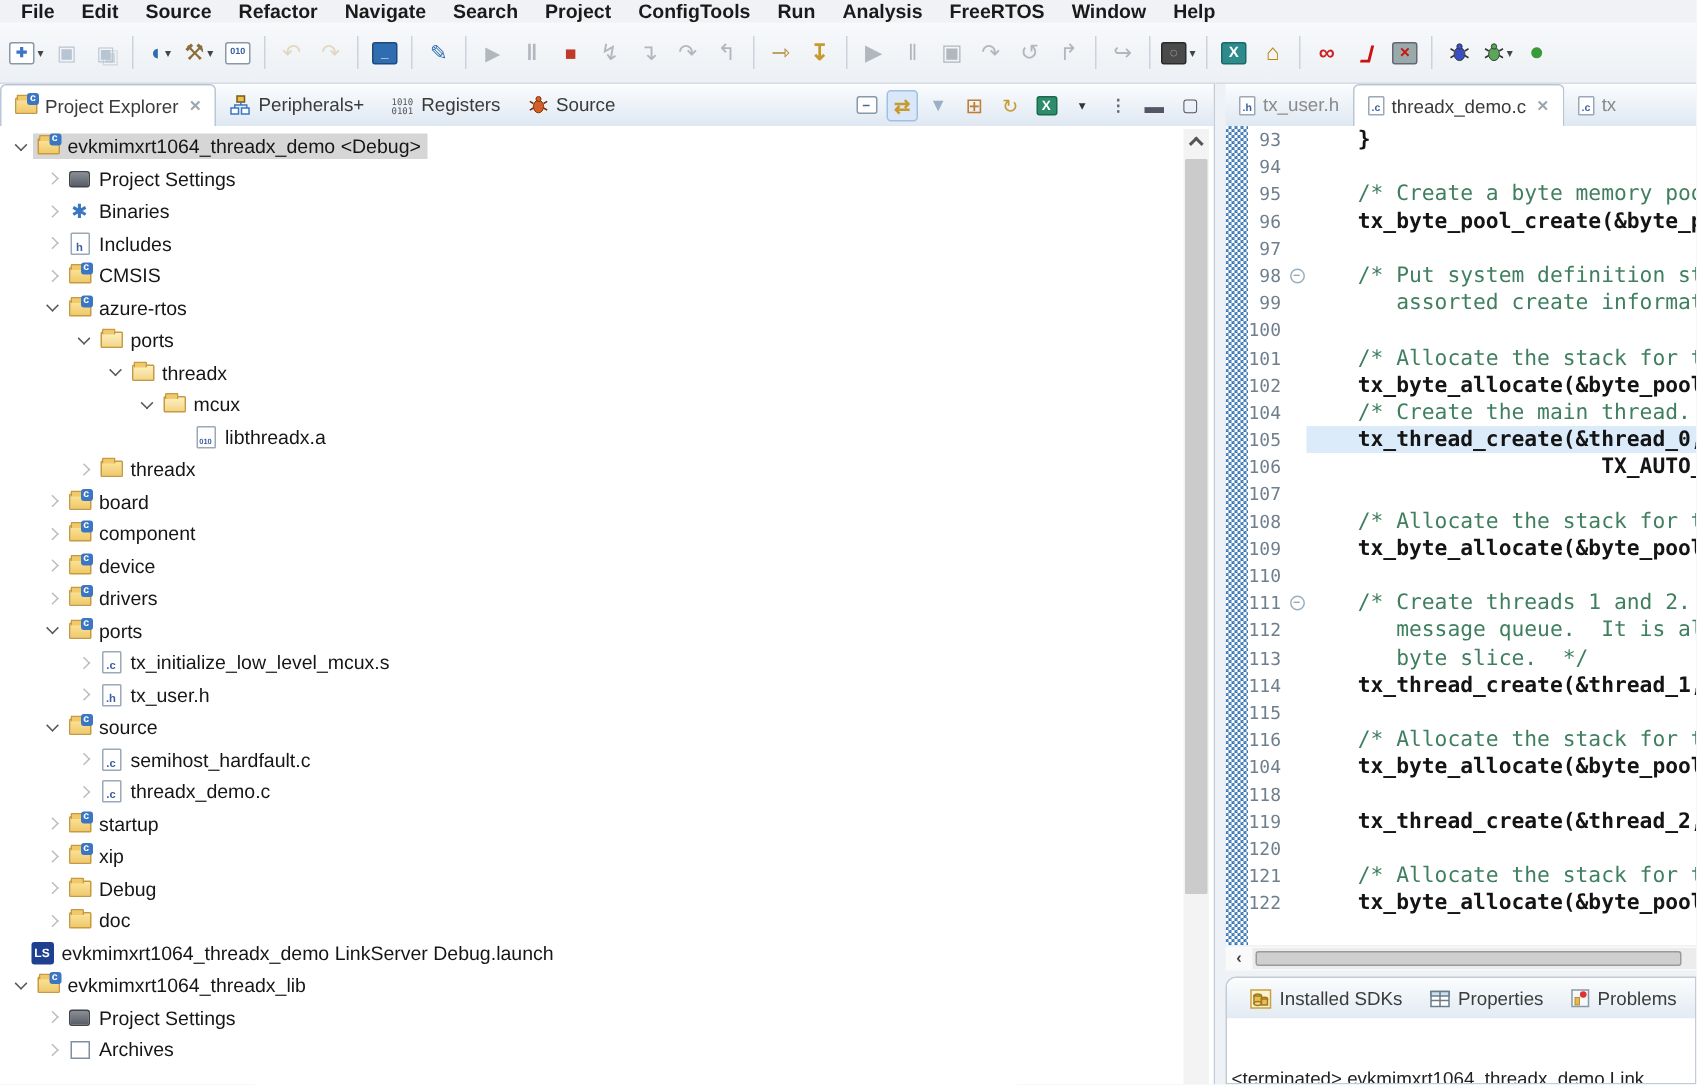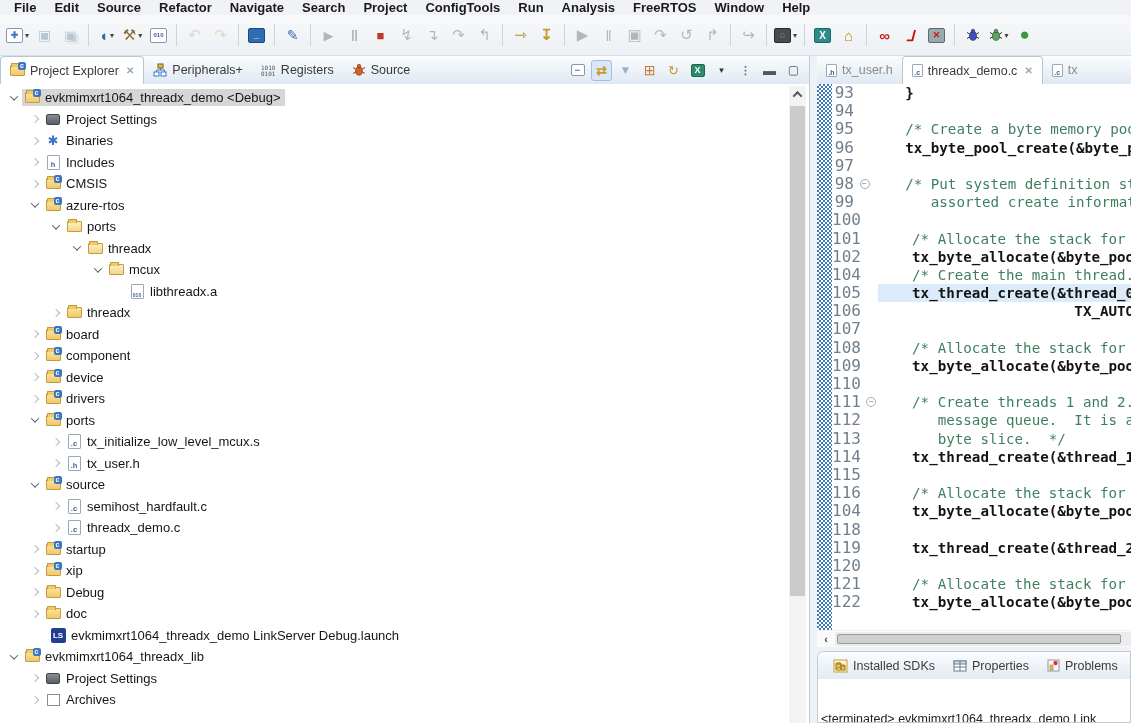--- a/index.html
+++ b/index.html
@@ -64,21 +64,21 @@
   .star { color:#3b76c4; font-size:13px; }
 
   
   .editor-wrap { flex:0 0 546px; height:546px; display:flex; background:#fff; overflow:hidden; }
   .pattern-strip { flex:0 0 15px; background-color:#fff;
       background-image:linear-gradient(45deg,#3a77b4 25%,transparent 25%,transparent 75%,#3a77b4 75%),
                        linear-gradient(45deg,#3a77b4 25%,transparent 25%,transparent 75%,#3a77b4 75%);
       background-size:4px 4px; background-position:0 0,2px 2px; }
   .code-area { flex:1; overflow:hidden; font-family:"DejaVu Sans Mono","Liberation Mono",monospace; }
   .cl { display:flex; height:18.2px; line-height:18.2px; white-space:pre; }
-  .ln { flex:0 0 26px; text-align:right; padding-right:4px; font-size:16px; color:#6f7f8d; }
+  .ln { flex:0 0 26px; text-align:right; padding-right:4px; font-size:12px; color:#6f7f8d; }
   .fold { flex:0 0 13px; display:flex; align-items:center; justify-content:center; }
   .fold-dot { width:10px; height:10px; border:1px solid #9ab0c0; border-radius:50%; color:#7a8a99; font-size:8px; line-height:8px; text-align:center; background:#fff; }
   .ct { flex:1; font-size:14.2px; overflow:hidden; }
   .k-c { color:#141414; font-weight:600; }
   .k-m { color:#3f7f5f; }
   .cl.hl .ct { background:#dcebfa; }
 
   .hscroll { flex:0 0 16px; height:16px; display:flex; align-items:center; background:#fafafa; margin-top:1px; }
   .hs-arrow { width:18px; text-align:center; font-size:11px; color:#444; font-weight:700; }
   .hs-track { flex:1; height:14px; background:#ececec; position:relative; }
@@ -615,21 +615,21 @@
             <span class="texp">
               <span class="chev"></span>
             </span>
             <span class="trow-inner">
               <span class="ticon">
                 <span class="fld"></span>
               </span>
               <span>doc</span>
             </span>
           </div>
-          <div class="trow" style="padding-left: 18px; margin-left: 30px;">
+          <div class="trow" style="padding-left: 18px;">
             <span class="trow-inner">
               <span class="ticon">
                 <span class="lsbox">LS</span>
               </span>
               <span>evkmimxrt1064_threadx_demo LinkServer Debug.launch</span>
             </span>
           </div>
           <div class="trow" style="padding-left: 5px;">
             <span class="texp">
               <span class="chev open"></span>

